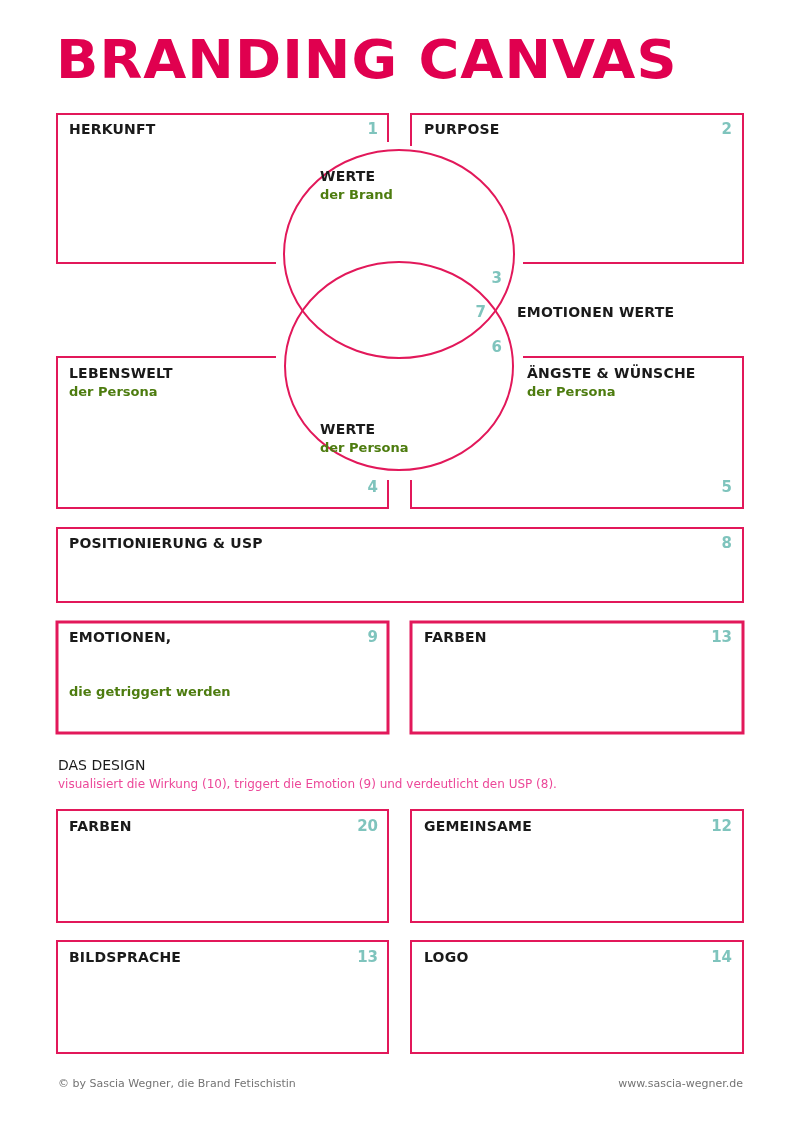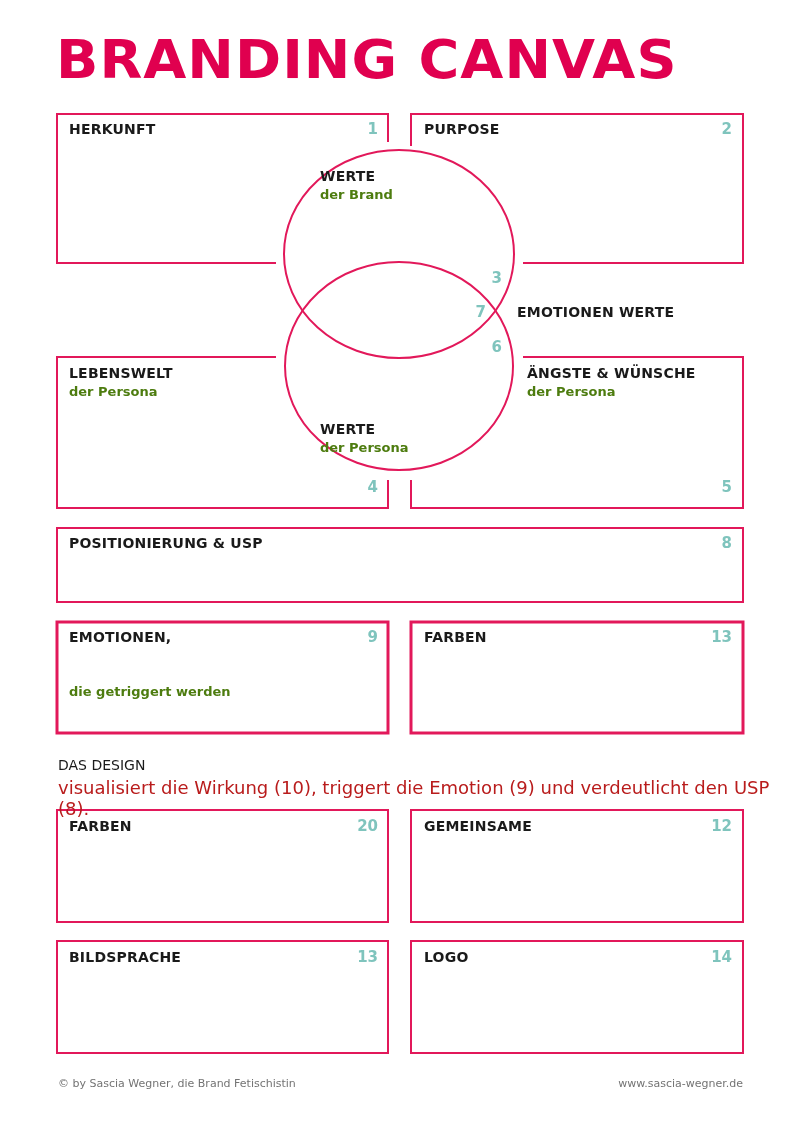--- a/index.html
+++ b/index.html
@@ -8,21 +8,21 @@
     .abs { position: absolute; }
     #title { left: 56px; top: 28px; font-family: "DejaVu Sans", sans-serif; font-weight: bold;
              font-size: 54px; letter-spacing: 1px; color: #e0004f; line-height: 64px; transform: scaleX(1.03); transform-origin: left; }
     svg#frame { position: absolute; left: 0; top: 0; }
     .lbl { font-weight: bold; font-size: 14px; line-height: 18px; color: #1a1a1a; letter-spacing: 0.2px; }
     .lbl-sub { font-weight: bold; font-size: 13px; line-height: 18px; color: #4d7c0f; }
     .num { font-weight: bold; font-size: 15px; color: #7fc4bd; text-align: right; width: 30px; line-height: 18px; }
     .center { text-align: left; width: 160px; }
     .area { position: absolute; background: transparent; }
     #design-title { left: 58px; top: 757px; font-weight: normal; font-size: 14px; }
-    #design-desc { left: 58px; top: 777px; font-size: 18px; color: #b91c1c; }
+    #design-desc { left: 58px; top: 777px; font-size: 12px; color: #ec4899; }
     .foot { font-size: 11px; color: #737373; top: 1077px; }
   </style>
 </head>
 <body>
 
 <div id="title" class="abs">BRANDING CANVAS</div>
 
 <svg id="frame" width="800" height="1131" viewBox="0 0 800 1131">
   <g fill="none" stroke="#e2185a" stroke-width="2">
 

